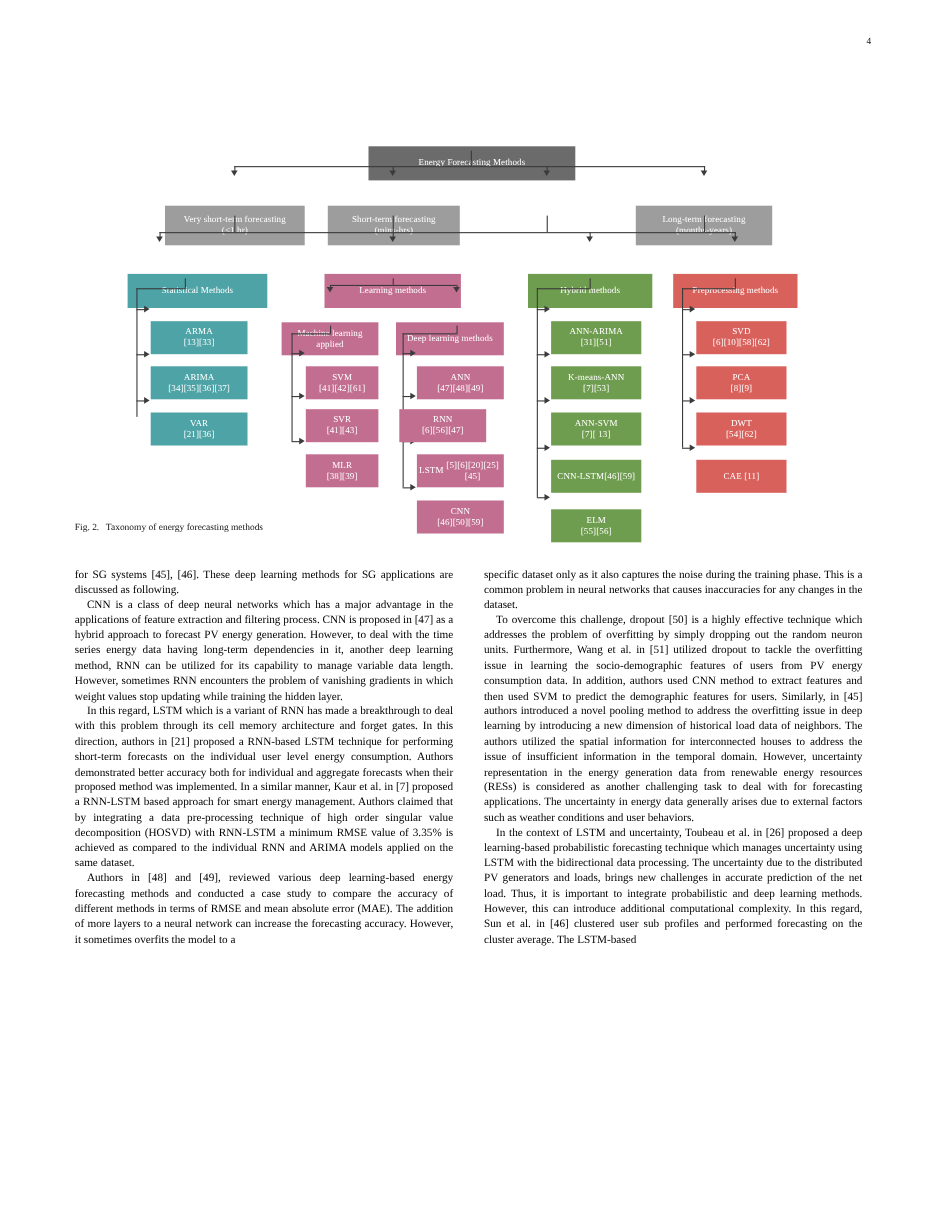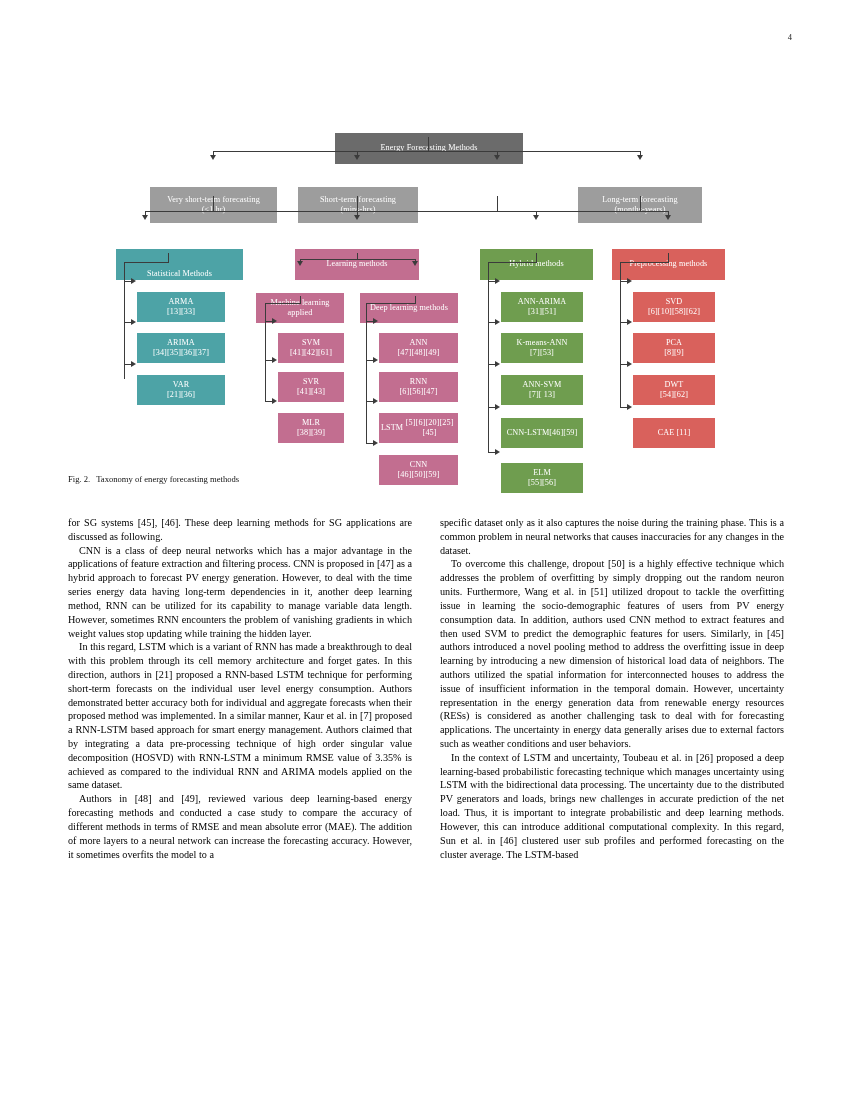--- a/index.html
+++ b/index.html
@@ -159,21 +159,21 @@
     <div class="conn h" style="left:145px; top:211px; width:524px;"></div>
     <div class="conn v" style="left:145px; top:211px; height:6px;"></div>
     <div class="conn v" style="left:357px; top:211px; height:6px;"></div>
     <div class="conn v" style="left:536px; top:211px; height:6px;"></div>
     <div class="conn v" style="left:668px; top:211px; height:6px;"></div>
     <div class="arrow-down" style="left:142px; top:215px;"></div>
     <div class="arrow-down" style="left:354px; top:215px;"></div>
     <div class="arrow-down" style="left:533px; top:215px;"></div>
     <div class="arrow-down" style="left:665px; top:215px;"></div>
 
-    <div class="node" style="left:116px; top:222px; width:127px; height:31px; background:#4da3a6;align-items:flex-end;">
+    <div class="node" style="left:116px; top:222px; width:127px; height:31px; background:#4da3a6;">
       <span>Statistical Methods</span>
     </div>
     <div class="node" style="left:295px; top:222px; width:124px; height:31px; background:#c26e90;">
       <span>Learning methods</span>
     </div>
     <div class="node" style="left:480px; top:222px; width:113px; height:31px; background:#6f9d4f;">
       <span>Hybrid methods</span>
     </div>
     <div class="node" style="left:612px; top:222px; width:113px; height:31px; background:#d9615c;">
       <span>Preprocessing methods</span>
@@ -249,21 +249,21 @@
     <div class="conn h" style="left:366px; top:443px; width:8px;"></div>
     <div class="arrow-right" style="left:373px; top:318px;"></div>
     <div class="arrow-right" style="left:373px; top:357px;"></div>
     <div class="arrow-right" style="left:373px; top:398px;"></div>
     <div class="arrow-right" style="left:373px; top:440px;"></div>
 
     <div class="node" style="left:379px; top:306px; width:79px; height:30px; background:#c26e90; flex-direction:column;">
       <span>ANN</span>
       <span class="l2">[47][48][49]</span>
     </div>
-    <div class="node" style="left:379px; top:345px; width:79px; height:30px; background:#c26e90; flex-direction:column;">
+    <div class="node" style="left:363px; top:345px; width:79px; height:30px; background:#c26e90; flex-direction:column;">
       <span>RNN</span>
       <span class="l2">[6][56][47]</span>
     </div>
     <div class="node" style="left:379px; top:386px; width:79px; height:30px; background:#c26e90; ">
       <span>LSTM</span>
       <span class="l2">[5][6][20][25][45]</span>
     </div>
     <div class="node" style="left:379px; top:428px; width:79px; height:30px; background:#c26e90; flex-direction:column;">
       <span>CNN</span>
       <span class="l2">[46][50][59]</span>

